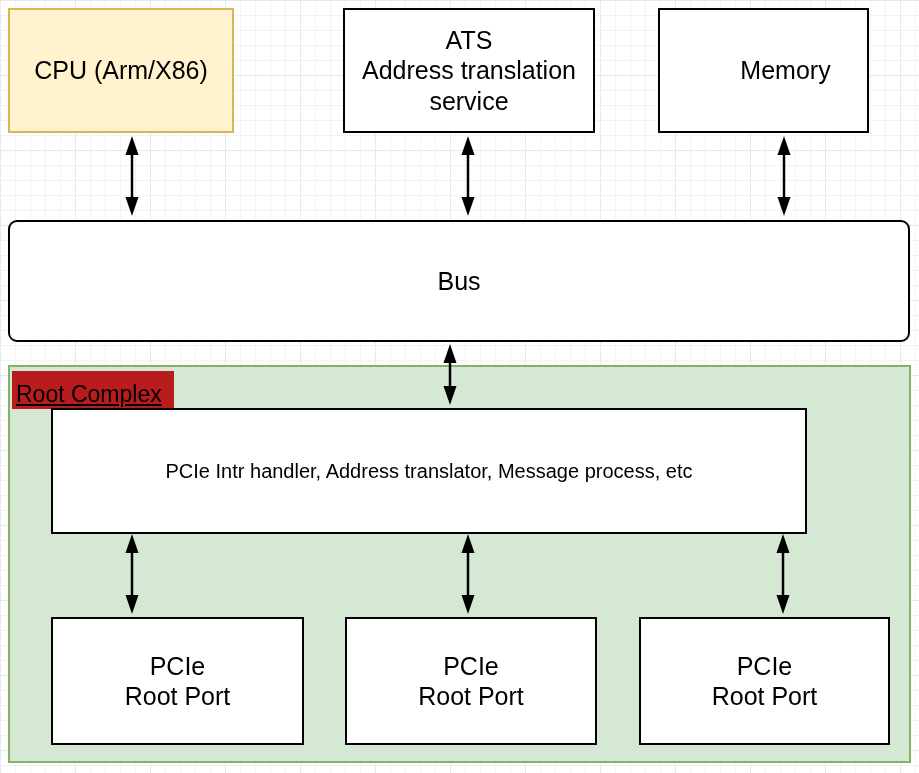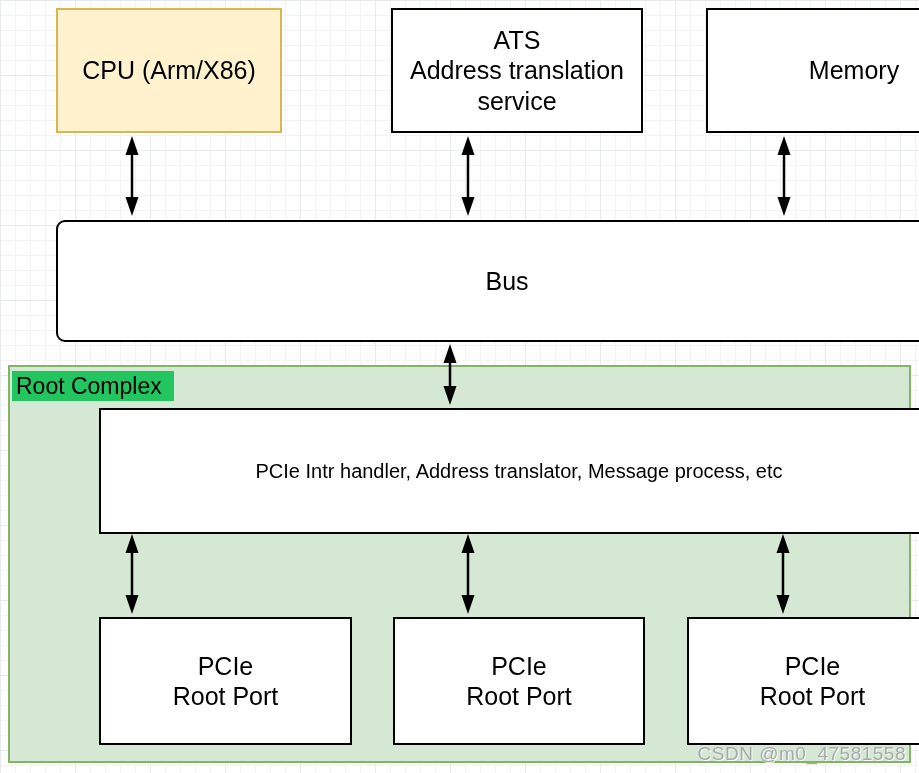--- a/index.html
+++ b/index.html
@@ -22,38 +22,38 @@
     box-sizing:border-box;
     background:#ffffff;
     border:2px solid #000000;
     display:flex;
     align-items:center;
     justify-content:center;
     text-align:center;
     font-size:25px;
     line-height:1.22;
     white-space:pre-line;
-    margin-left:48px;
   }
   .node.cpu{background:#fff2cc;border-color:#d6b656;}
   .container{
     position:absolute;
     box-sizing:border-box;
     background:#d5e8d4;
     border:2px solid #82b366;
   }
   .container-label{
     position:absolute;
     left:2px;top:4px;
-    background:#22c55e;
+    background:#b91c1c;
     font-size:23px;
     line-height:30px;
-    padding:0 8px 0 4px;
+    padding:8px 8px 0 4px;
     min-width:150px;
     white-space:nowrap;
+    text-decoration:underline;
   }
   .intr{font-size:20px;}
   .varrow{position:absolute;display:block;}
   .varrow line{stroke:#000;stroke-width:2.5;}
   .varrow polygon{fill:#000;}
   .watermark{
     position:absolute;
     right:13px;
     top:743px;
     font-size:19px;
@@ -70,34 +70,34 @@
   <div class="node cpu" style="left:8px;top:8px;width:226px;height:125px;">
     <span>CPU (Arm/X86)</span>
   </div>
 
   <div class="node" style="left:343px;top:8px;width:252px;height:125px;">
     <span>ATS
 Address translation
 service</span>
   </div>
 
-  <div class="node" style="left:658px;top:8px;width:252px;height:125px;padding-left:44px;">
+  <div class="node" style="left:658px;top:8px;width:211px;height:125px;padding-left:44px;">
     <span>Memory</span>
   </div>
 
   <div class="node" style="left:8px;top:220px;width:902px;height:122px;border-radius:9px;">
     <span>Bus</span>
   </div>
 
   <div class="container" style="left:8px;top:365px;width:903px;height:398px;">
     <div class="container-label">
       <span>Root Complex</span>
     </div>
 
-    <div class="node intr" style="left:41px;top:41px;width:840px;height:126px;text-align:right;">
+    <div class="node intr" style="left:41px;top:41px;width:756px;height:126px;text-align:right;">
       <span>PCIe Intr handler, Address translator, Message process, etc</span>
     </div>
 
     <div class="node" style="left:41px;top:250px;width:253px;height:128px;">
       <span>PCIe
 Root Port</span>
     </div>
 
     <div class="node" style="left:335px;top:250px;width:252px;height:128px;">
       <span>PCIe
@@ -145,15 +145,14 @@
     <polygon points="8,80 1.5,61 14.5,61"></polygon>
     <line x1="8" y1="15" x2="8" y2="65"></line>
   </svg>
 
   <svg class="varrow" style="left:775px;top:534px;" width="16" height="80" viewBox="0 0 16 80">
     <polygon points="8,0 1.5,19 14.5,19"></polygon>
     <polygon points="8,80 1.5,61 14.5,61"></polygon>
     <line x1="8" y1="15" x2="8" y2="65"></line>
   </svg>
 
-  <div class="watermark">CSDN @m0_47581558</div>
 
 </div>
 
 </body></html>

